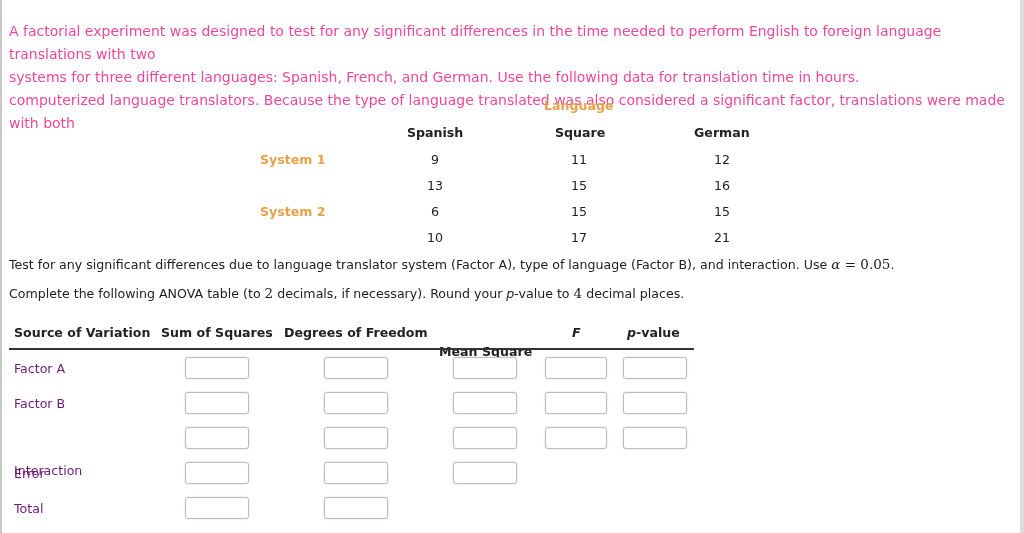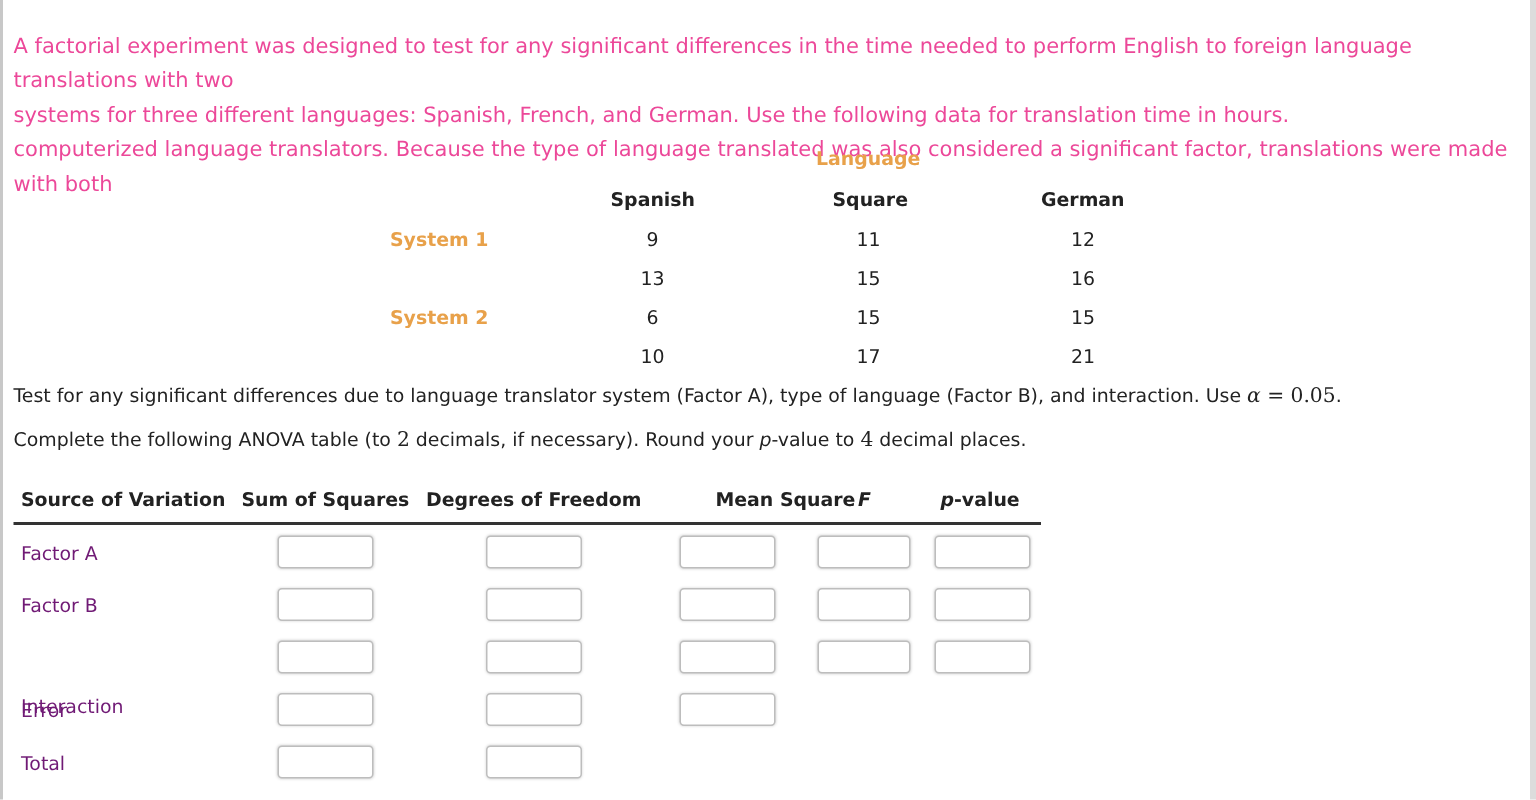--- a/index.html
+++ b/index.html
@@ -73,21 +73,21 @@
   <span>Test for any significant differences due to language translator system (Factor A), type of language (Factor B), and interaction. Use </span><span class="math italic">α</span><span class="math"> = 0.05</span><span>.</span>
 </div>
 <div class="abs line" style="left:9px; top:285px;">
   <span>Complete the following ANOVA table (to </span><span class="math">2</span><span> decimals, if necessary). Round your </span><span class="italic">p</span><span>-value to </span><span class="math">4</span><span> decimal places.</span>
 </div>
 
 <div>
   <div class="abs anova-head" style="left:14px; top:325px;">Source of Variation</div>
   <div class="abs anova-head" style="left:161px; top:325px;">Sum of Squares</div>
   <div class="abs anova-head" style="left:284px; top:325px;">Degrees of Freedom</div>
-  <div class="abs anova-head" style="left:439px; top:325px;margin-left:38px;">Mean Square</div>
+  <div class="abs anova-head" style="left:439px; top:344px;">Mean Square</div>
   <div class="abs anova-head italic" style="left:572px; top:325px;">F</div>
   <div class="abs anova-head" style="left:627px; top:325px;"><span class="italic">p</span><span>-value</span></div>
 
   <div class="rule"></div>
 
   <div class="abs rowlabel" style="left:14px; top:361px;">Factor A</div>
   <input class="inbox" style="left: 185px; top: 357px; width: 64px;" value="">
   <input class="inbox" style="left: 324px; top: 357px; width: 64px;" value="">
   <input class="inbox" style="left: 453px; top: 357px; width: 64px;" value="">
   <input class="inbox" style="left: 545px; top: 357px; width: 62px;" value="">

